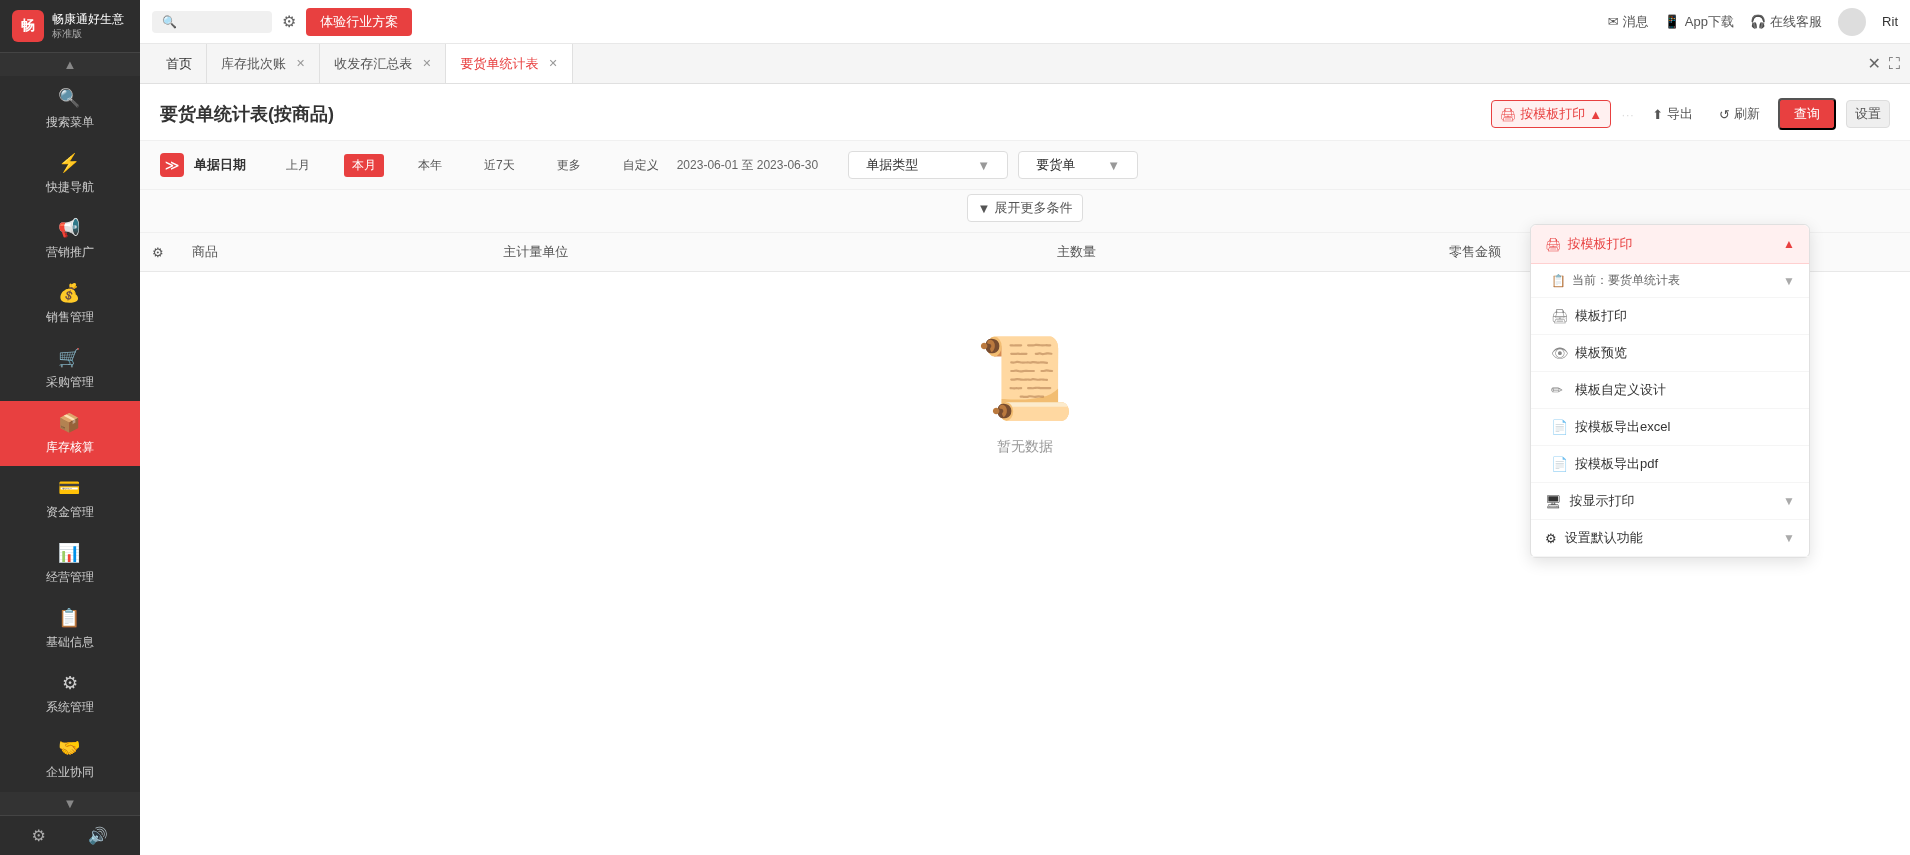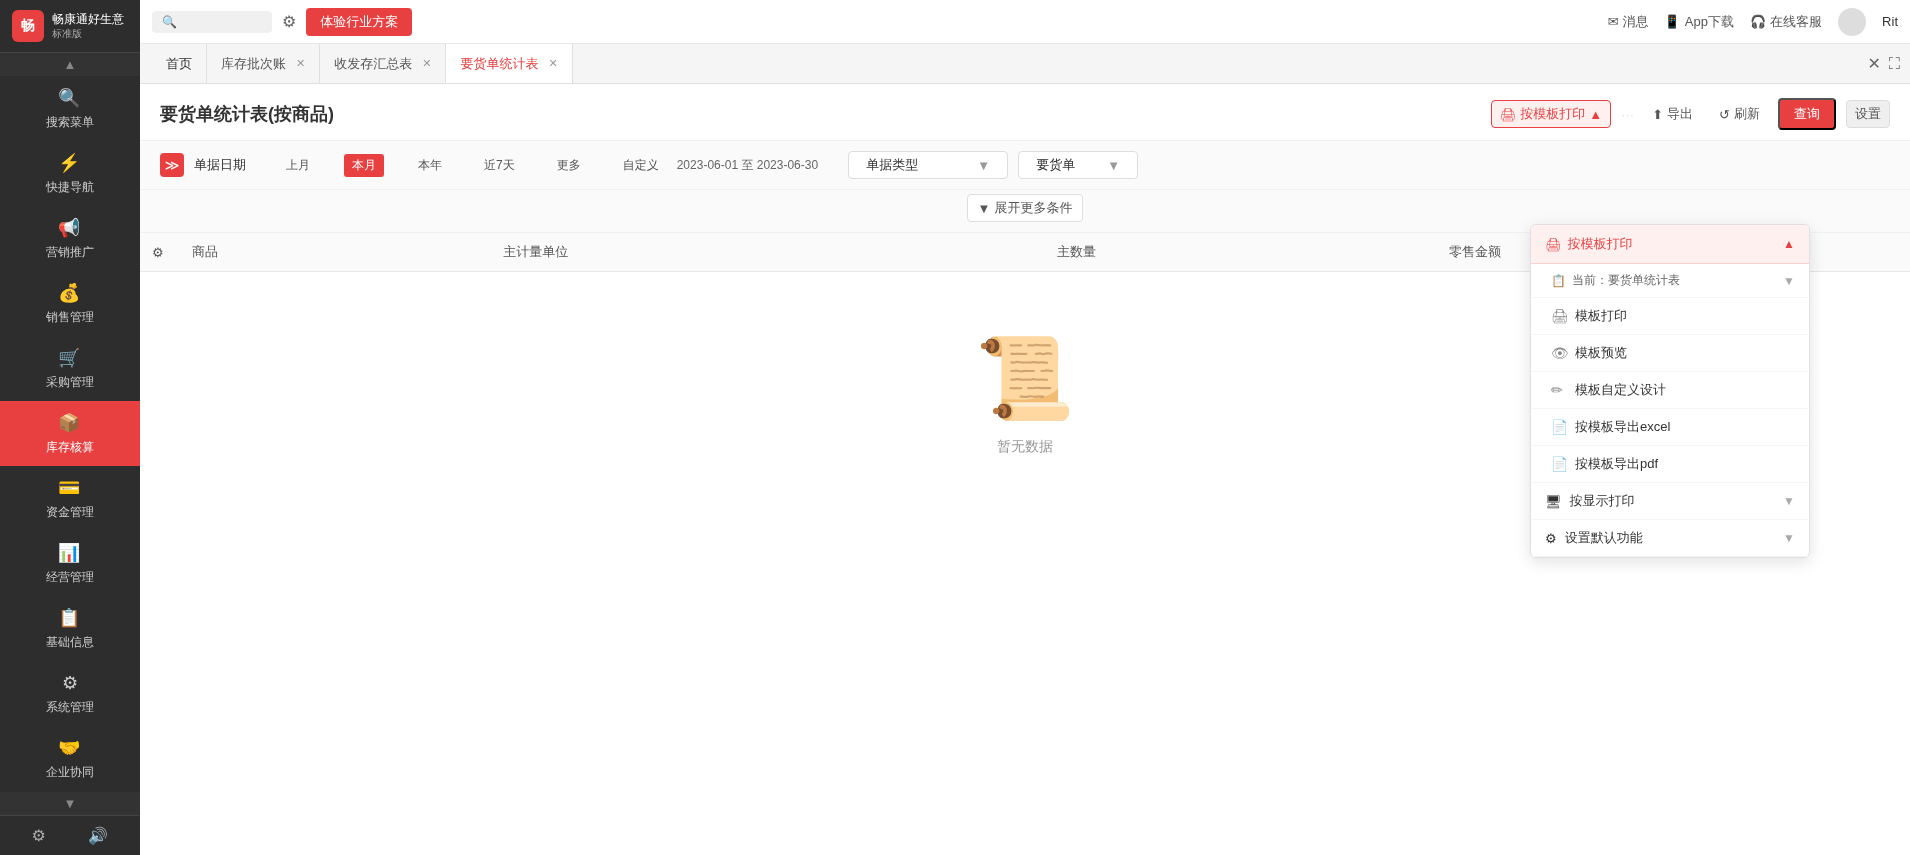--- a/index.html
+++ b/index.html
@@ -295,20 +295,21 @@
       align-items: center;
       justify-content: center;
       cursor: pointer;
       color: #fff;
       font-size: 14px;
     }
     .filter-label {
       font-size: 13px;
       color: #333;
       white-space: nowrap;
+      font-weight: bold;
     }
     .date-filter {
       display: flex;
       align-items: center;
       gap: 4px;
     }
     .date-btn {
       padding: 3px 8px;
       font-size: 12px;
       border-radius: 3px;

